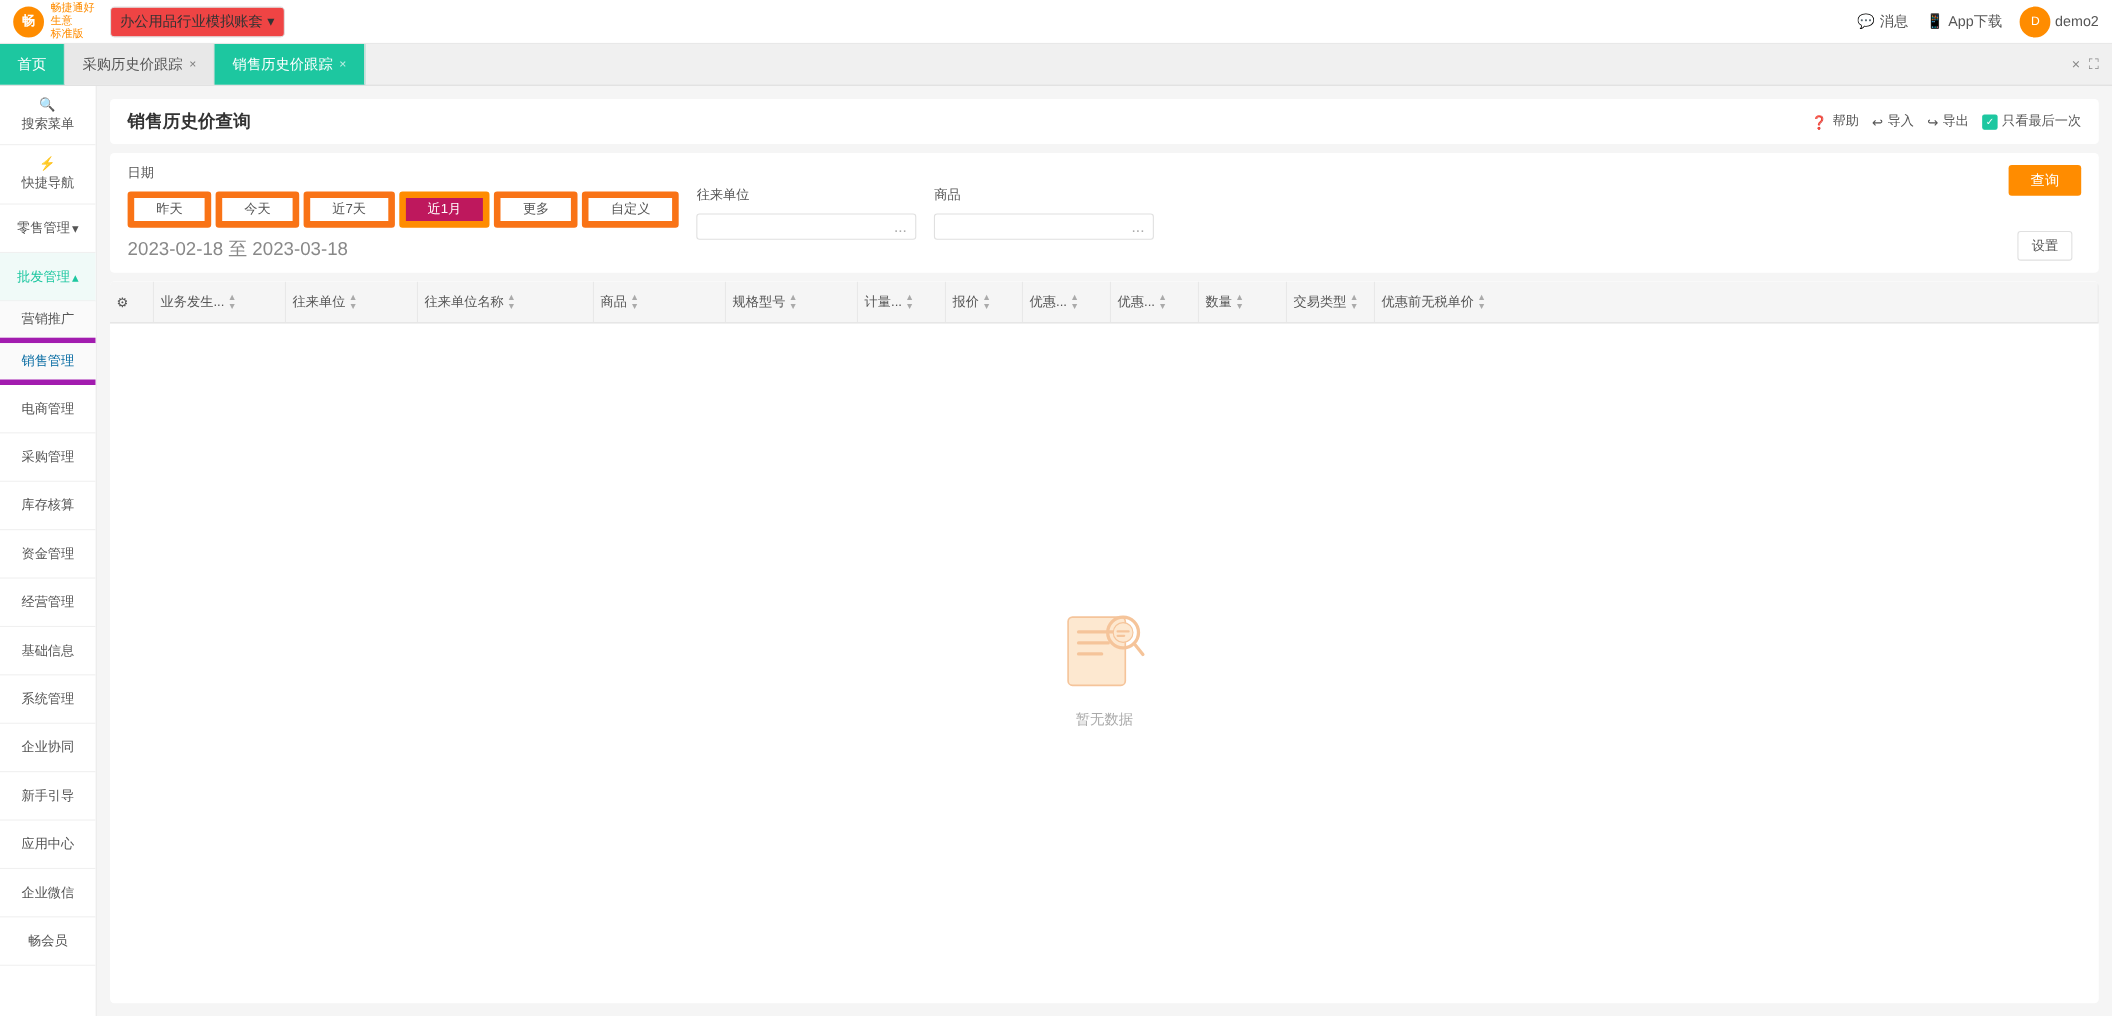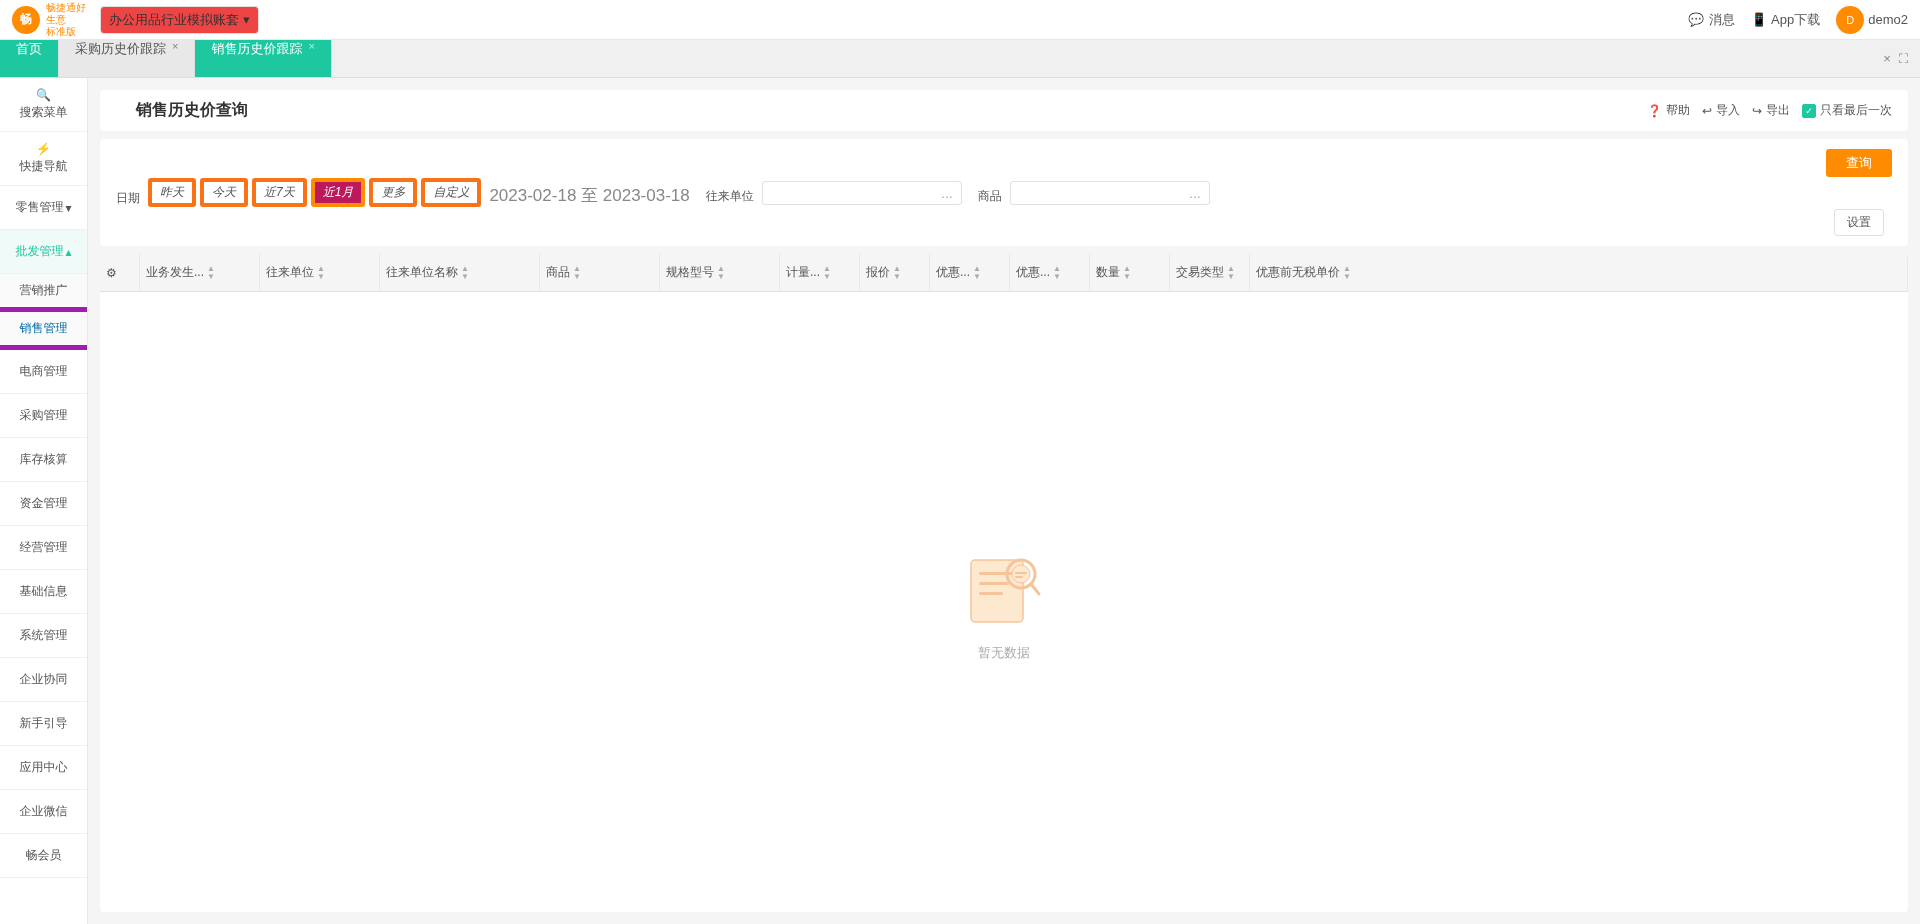--- a/index.html
+++ b/index.html
@@ -83,21 +83,21 @@
     .tab-bar {
       height: 38px;
       background: #f0f0f0;
       display: flex;
       align-items: stretch;
       flex-shrink: 0;
       border-bottom: 1px solid #ddd;
     }
     .tab-item {
       display: flex;
-      align-items: flex-start;
+      align-items: center;
       padding: 0 16px;
       gap: 6px;
       cursor: pointer;
       font-size: 13px;
       color: #555;
       border-right: 1px solid #ddd;
       background: #e8e8e8;
       white-space: nowrap;
     }
     .tab-item.active {
@@ -189,21 +189,20 @@
       padding: 10px 16px;
       border-radius: 4px;
       display: flex;
       align-items: center;
       justify-content: space-between;
     }
     .page-title {
       font-size: 16px;
       font-weight: bold;
       color: #333;
-      margin-left: 20px;
     }
     .page-actions {
       display: flex;
       align-items: center;
       gap: 12px;
     }
     .page-action-btn {
       display: flex;
       align-items: center;
       gap: 4px;
@@ -236,41 +235,41 @@
       background: #fff;
       padding: 10px 16px;
       border-radius: 4px;
       display: flex;
       align-items: center;
       gap: 16px;
       flex-wrap: wrap;
     }
     .filter-group {
       display: flex;
-      align-items: flex-end;
+      align-items: flex-start;
       gap: 8px;
+      flex-direction: column;
     }
     .filter-label {
       font-size: 12px;
       color: #555;
       white-space: nowrap;
     }
     .date-buttons {
       display: flex;
       gap: 4px;
     }
     .date-btn {
-      padding: 2px 8px;
-      border: 4px solid #f97316;
+      padding: 2px 20px;
+      border: 6px solid #f97316;
       border-radius: 3px;
       cursor: pointer;
       font-size: 12px;
       background: #fff;
       color: #555;
-      font-style: italic;
     }
     .date-btn.active {
       background: #be185d;
       color: white;
       border-color: #ff8c00;
     }
     .date-range {
       font-size: 17px;
       color: #888;
     }

